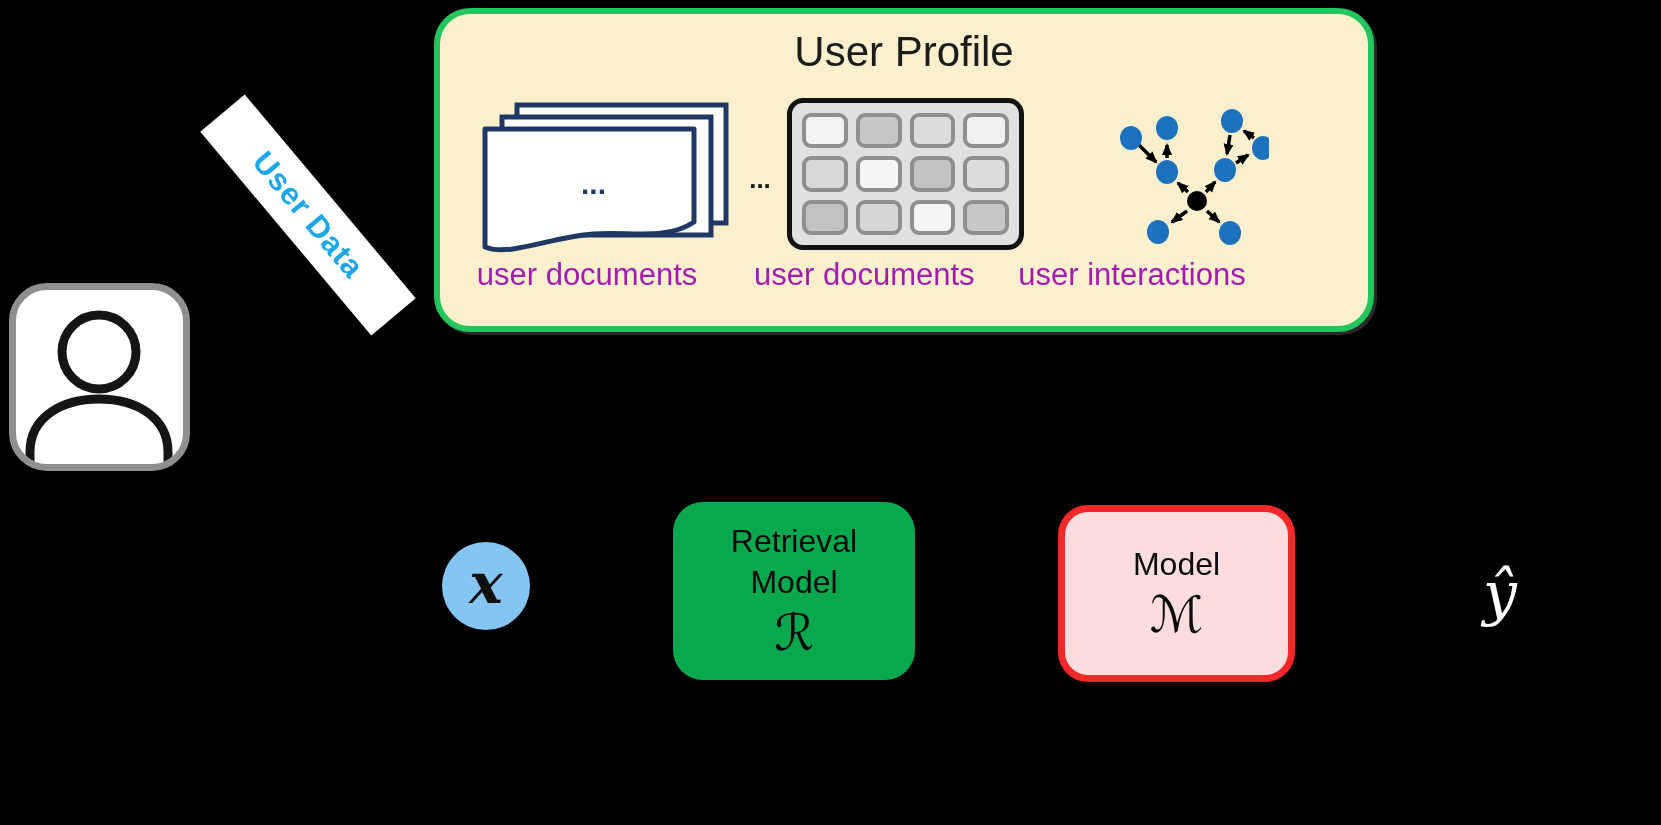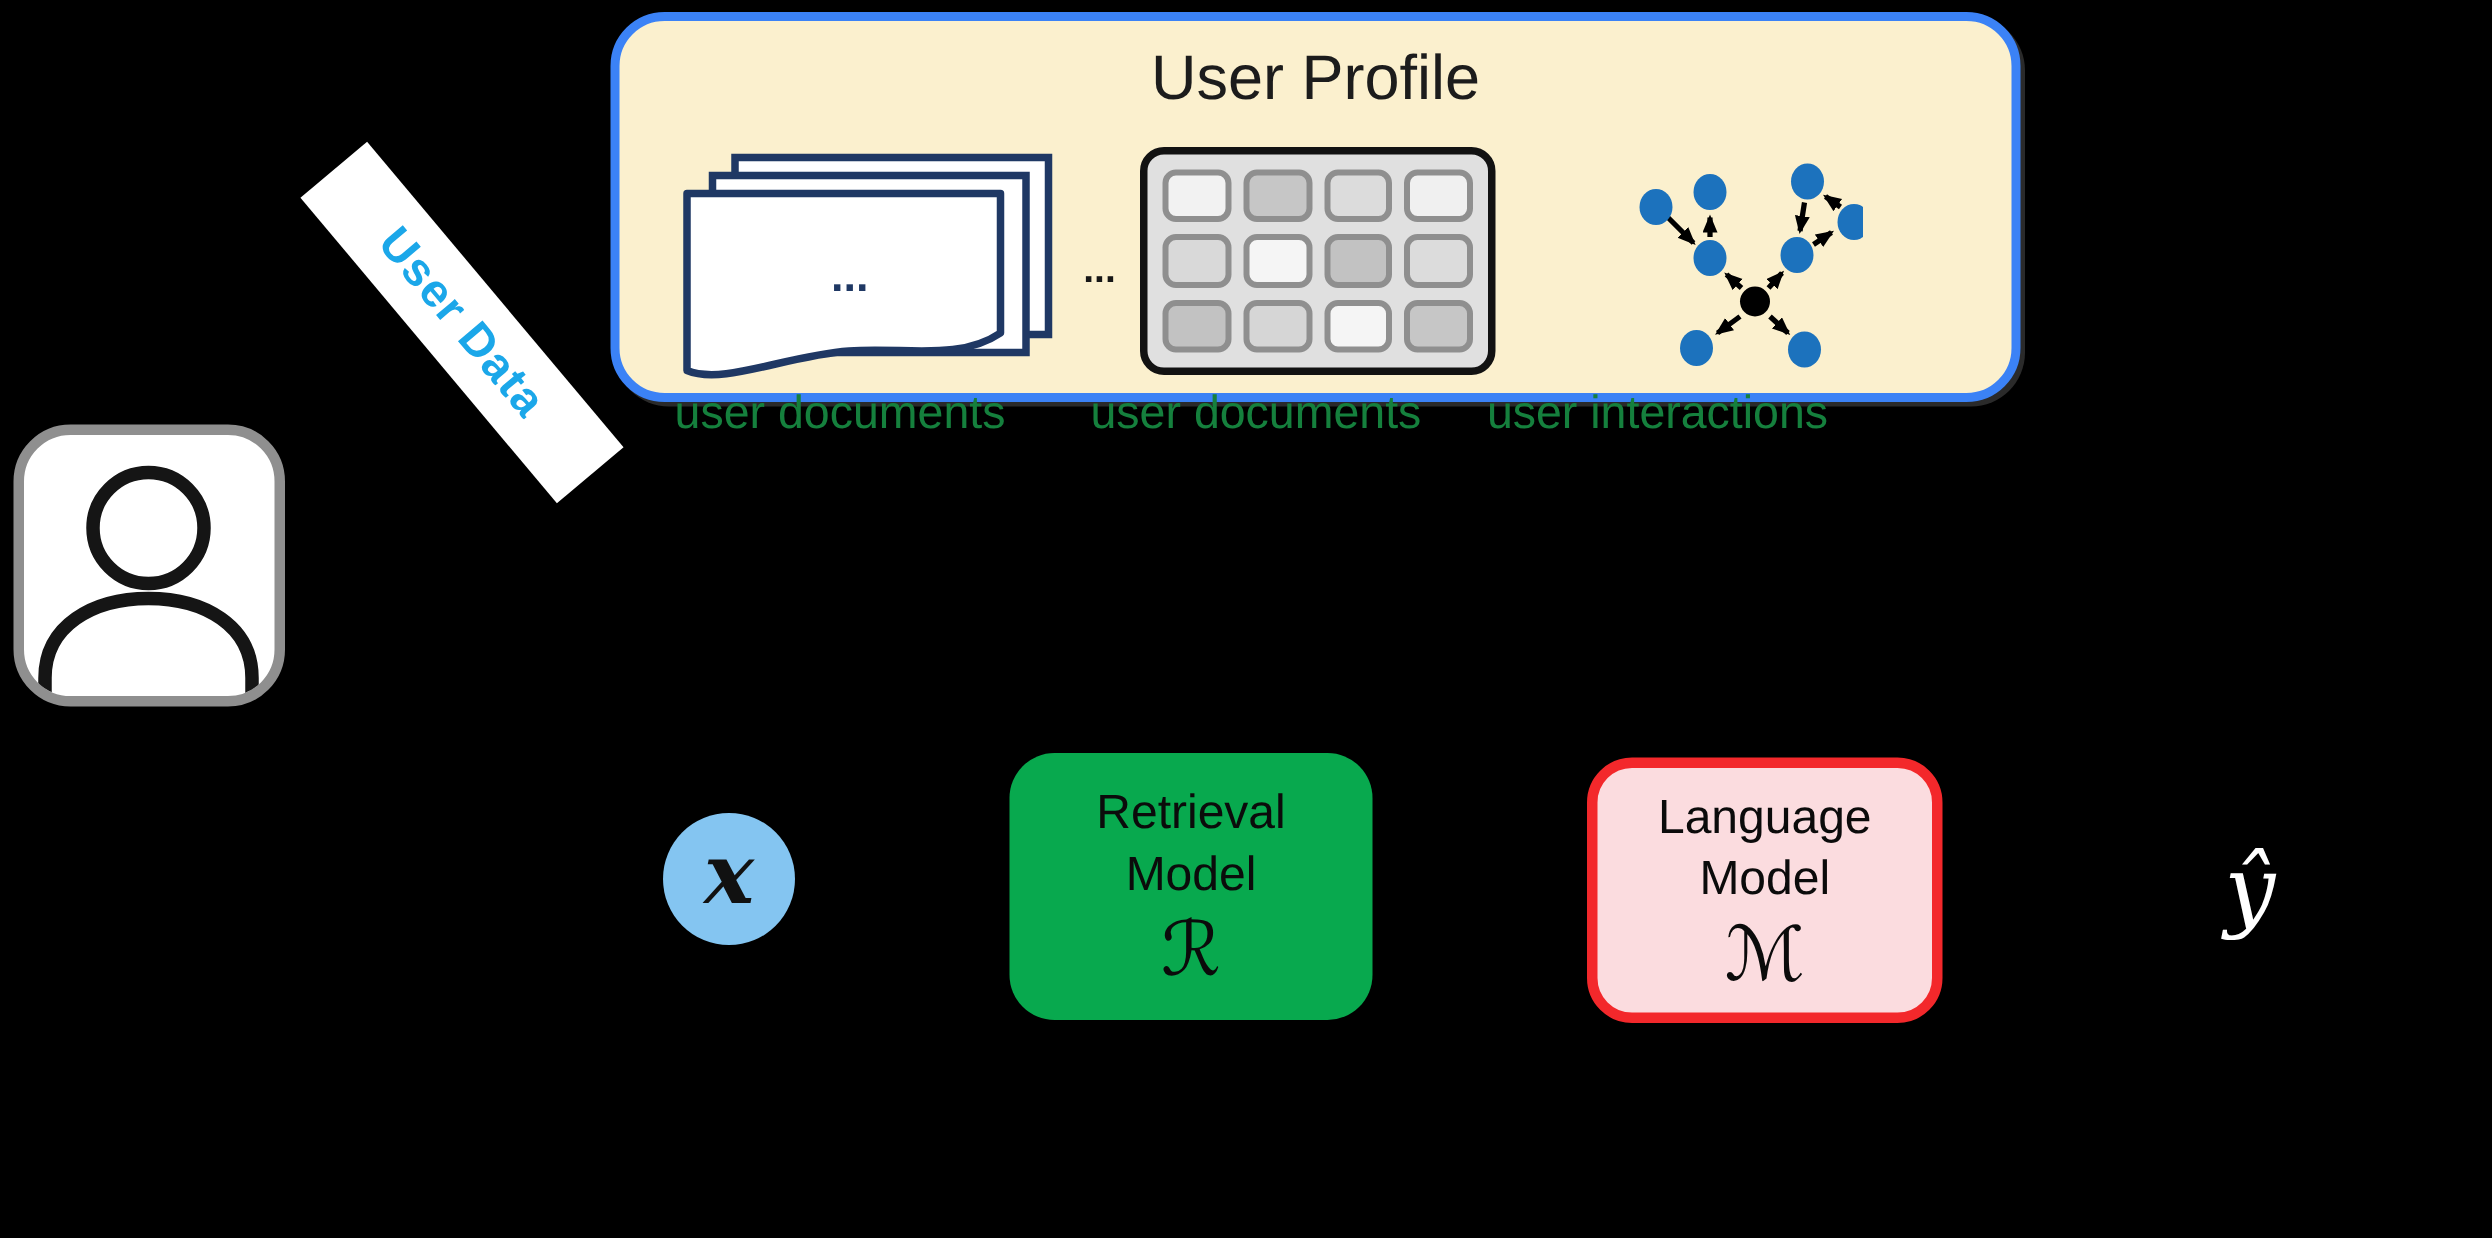--- a/index.html
+++ b/index.html
@@ -15,43 +15,43 @@
   }
   .avatar svg{position:absolute;left:0;top:0;}
   
   .ribbon{
     position:absolute;left:175px;top:186px;width:266px;height:58px;background:#fff;
     transform:rotate(50deg);display:flex;align-items:center;justify-content:center;
   }
   .ribbon span{font-size:31px;font-weight:bold;color:#1BA7E9;letter-spacing:1px;white-space:nowrap;}
   
   .profile{
-    position:absolute;left:407px;top:8px;width:940px;height:260px;box-sizing:border-box;
-    background:#FBF0CE;border:6px solid #3b82f6;border-radius:36px;
+    position:absolute;left:434px;top:8px;width:940px;height:324px;box-sizing:border-box;
+    background:#FBF0CE;border:6px solid #22c55e;border-radius:36px;
     box-shadow:3px 3px 0 rgba(120,120,120,.35);
   }
   .profile-title{
     position:absolute;left:0;top:14px;width:100%;text-align:center;
     font-size:42px;color:#1c1c1c;
   }
   .icon-abs{position:absolute;}
   .docs-svg{left:41px;top:86px;}
   .docs-sep{
     position:absolute;left:300px;top:150px;width:40px;text-align:center;
     font-size:26px;font-weight:bold;color:#161616;
   }
   .attr-grid{
     position:absolute;left:347px;top:84px;width:237px;height:152px;box-sizing:border-box;
     background:#E0E0E0;border:5px solid #121212;border-radius:16px;
     display:grid;grid-template-columns:repeat(4,1fr);gap:8px;padding:10px;
   }
   .attr-cell{border:4px solid #8F8F8F;border-radius:9px;}
   .graph-svg{left:599px;top:71px;}
   .p-label{
-    position:absolute;top:243px;font-size:31px;color:#15803d;text-align:center;white-space:nowrap;
+    position:absolute;top:243px;font-size:31px;color:#a21caf;text-align:center;white-space:nowrap;
   }
   .lbl-docs{left:17px;width:260px;}
   .lbl-attr{left:314px;width:220px;}
   .lbl-intr{left:572px;width:240px;}
   
   .x-circle{
     position:absolute;left:442px;top:542px;width:88px;height:88px;border-radius:50%;
     background:#84C5F1;display:flex;align-items:center;justify-content:center;
   }
   .x-circle span{
@@ -157,20 +157,19 @@
     <span>x</span>
   </div>
 
   <div class="model-box retrieval">
     <div class="line">Retrieval</div>
     <div class="line">Model</div>
     <div class="symbol">ℛ</div>
   </div>
 
   <div class="model-box language">
-    <div class="line">Language</div>
     <div class="line">Model</div>
     <div class="symbol">ℳ</div>
   </div>
 
   <div class="y-hat">ŷ</div>
 
 </div>
 
 </body></html>

